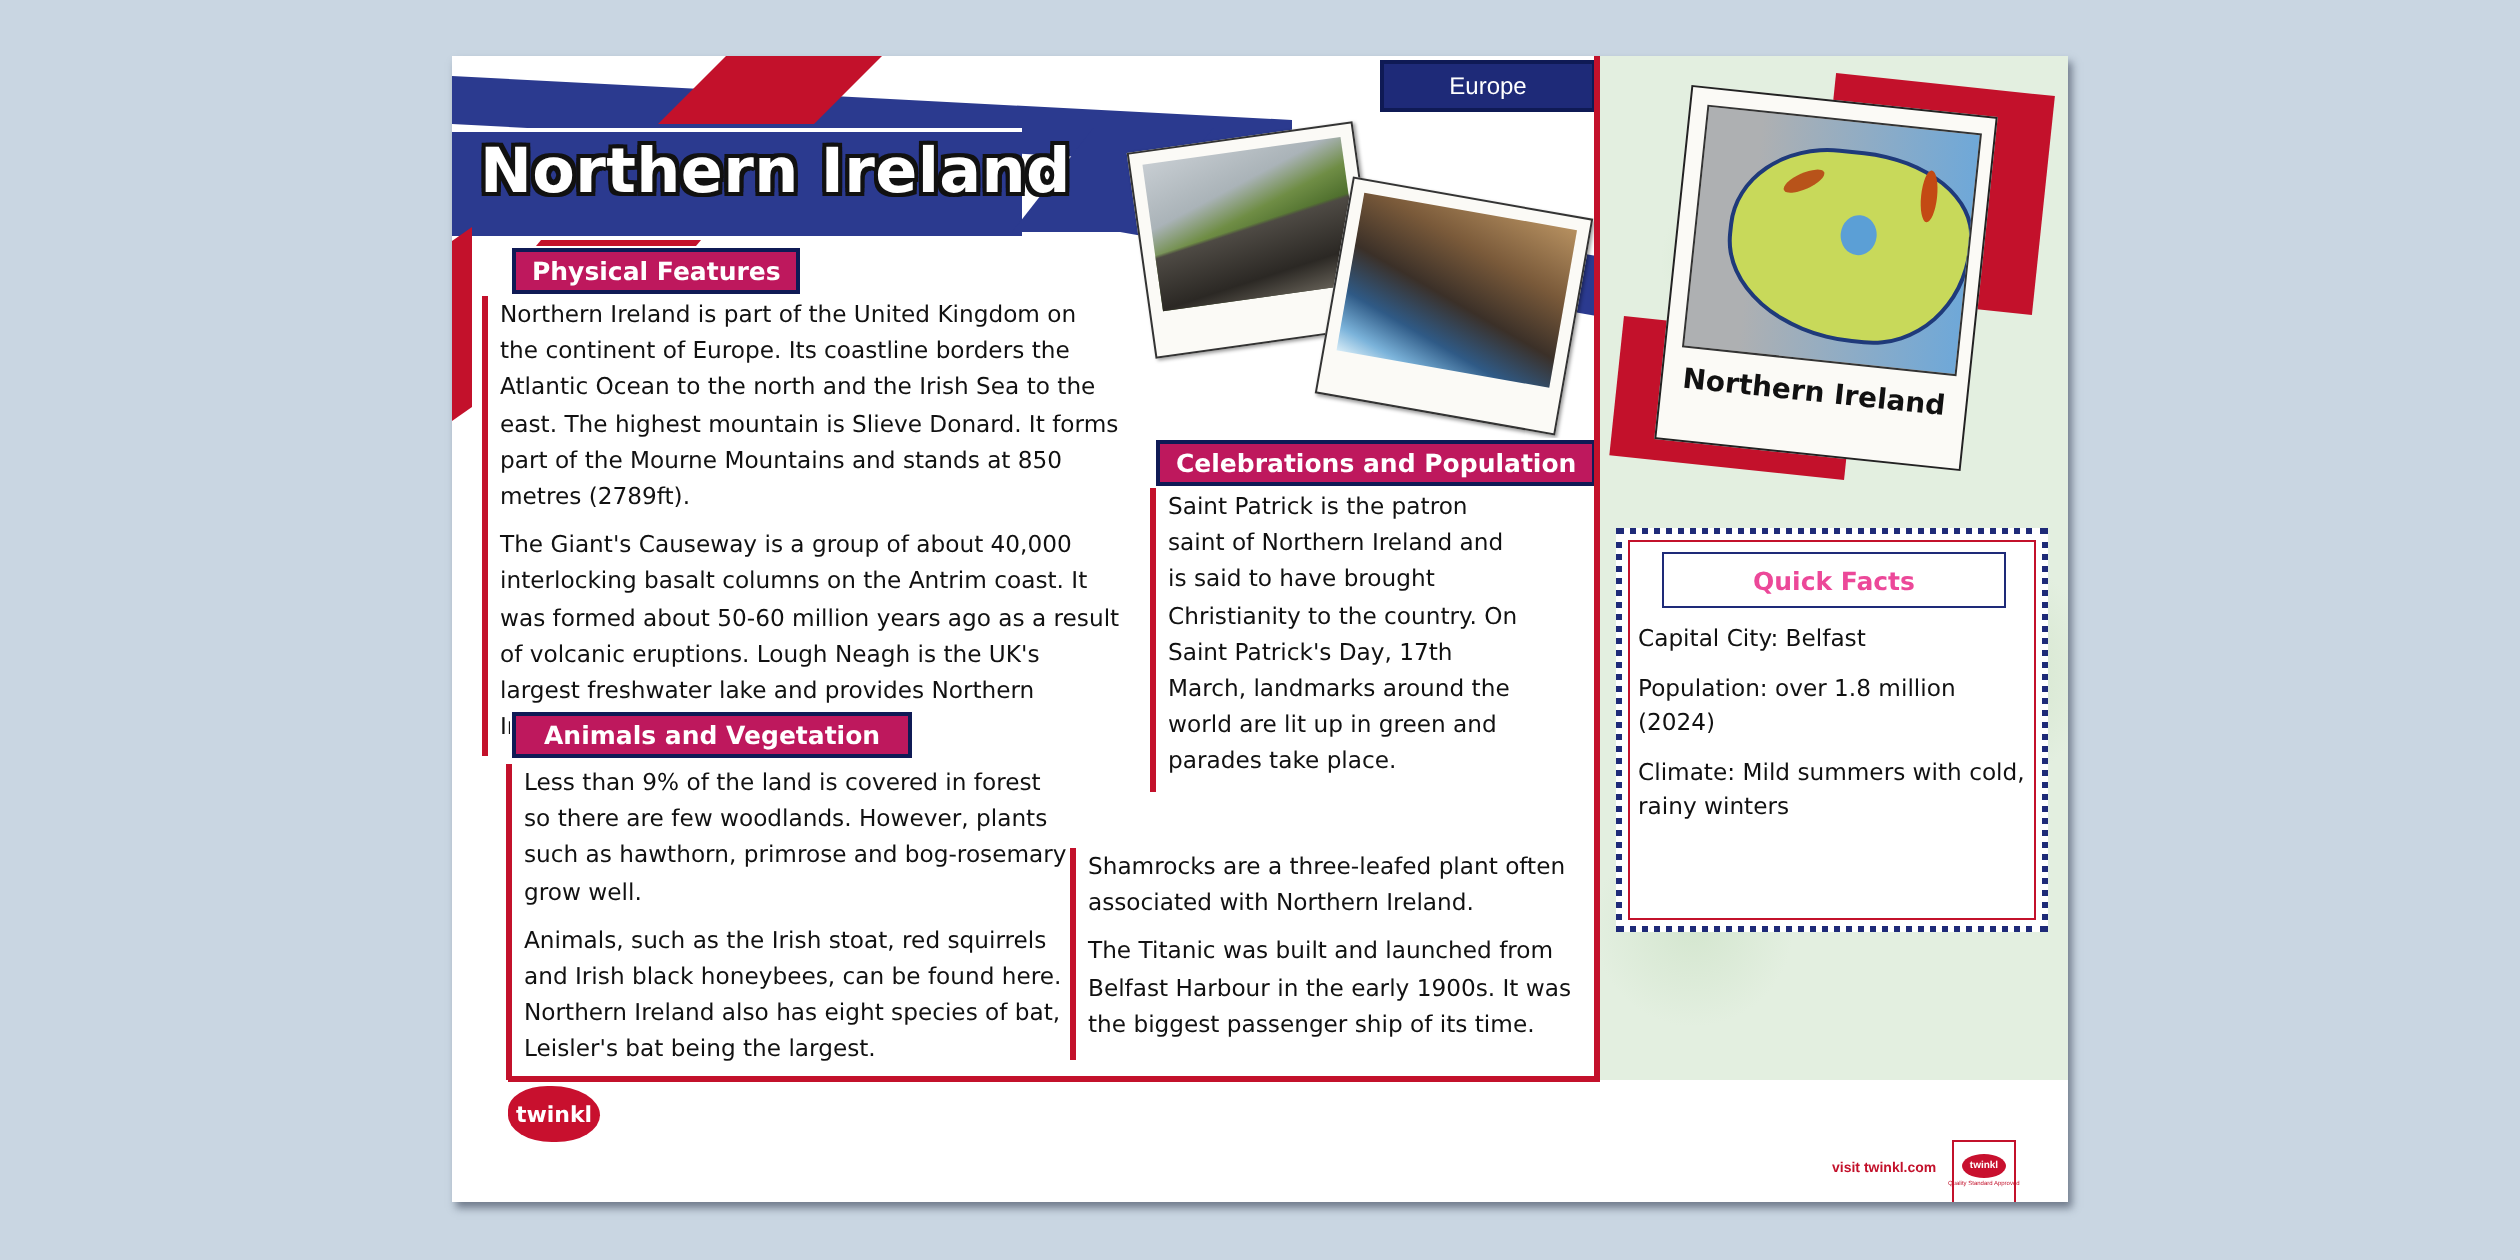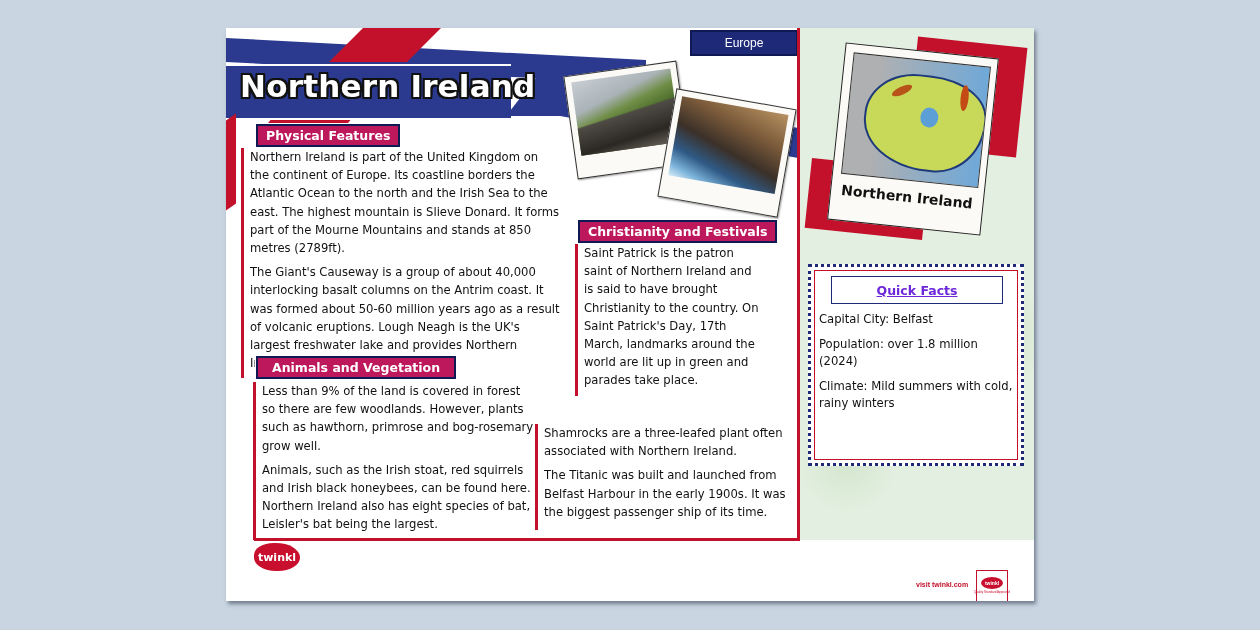--- a/index.html
+++ b/index.html
@@ -89,23 +89,22 @@
   }
   .qf-outer {
     position:absolute; left:582px; top:236px; width:216px; height:202px;
     border:3px dotted #1e2a78; background:#fff; box-sizing:border-box;
   }
   .qf-inner {
     position:absolute; left:3px; top:3px; right:3px; bottom:3px; border:1.5px solid #c3112b;
   }
   .qf-title {
     position:absolute; left:16px; top:5px; width:170px; height:26px; border:1.5px solid #1e2a78;
-    color:#6d28d9; font-weight:bold; font-size:12.5px; display:flex; align-items:center; justify-content:center;
+    color:#ec4899; font-weight:bold; font-size:12.5px; display:flex; align-items:center; justify-content:center;
     font-family:"DejaVu Sans", sans-serif;
-    text-decoration:underline;
   }
   .qf-list { position:absolute; left:4px; top:40px; right:4px; font-size:11.6px; line-height:17px; color:#111; }
   .qf-item { margin-bottom:8px; }
   .qf-item b { font-weight:normal; }
   .footer-logo {
     position:absolute; left:28px; top:515px; width:46px; height:28px; background:#c8102e;
     border-radius:45% 55% 50% 50%; color:#fff; font-weight:bold; font-size:11px;
     display:flex; align-items:center; justify-content:center; font-family:"DejaVu Sans", sans-serif;
   }
   .footer-link { position:absolute; left:690px; top:553px; color:#c3112b; font-size:7px; font-weight:bold; font-family:"Liberation Sans", sans-serif; }
@@ -143,21 +142,21 @@
     <p>Animals, such as the Irish stoat, red squirrels and Irish black honeybees, can be found here. Northern Ireland also has eight species of bat, Leisler's bat being the largest.</p>
   </div>
 
   <div class="photo" style="left:344px; top:40px; width:100px; height:74px; transform:rotate(-8deg);">
     <div class="img img-mountain"></div>
   </div>
   <div class="photo" style="left:440px; top:70px; width:108px; height:80px; transform:rotate(10deg);">
     <div class="img img-columns"></div>
   </div>
 
-  <div class="section-head" style="left:352px; top:192px;">Christianity and Festivals</div>
+  <div class="section-head" style="left:352px; top:192px;">Celebrations and Population</div>
   <div class="sect-body" style="left:349px; top:216px; width:180px;">
     <p>Saint Patrick is the patron saint of Northern Ireland and is said to have brought Christianity to the country. On Saint Patrick's Day, 17th March, landmarks around the world are lit up in green and parades take place.</p>
   </div>
 
   <div class="sect-body" style="left:309px; top:396px; width:250px; height:106px;">
     <p>Shamrocks are a three-leafed plant often associated with Northern Ireland.</p>
     <p>The Titanic was built and launched from Belfast Harbour in the early 1900s. It was the biggest passenger ship of its time.</p>
   </div>
 
   <div class="divider-h"></div>

